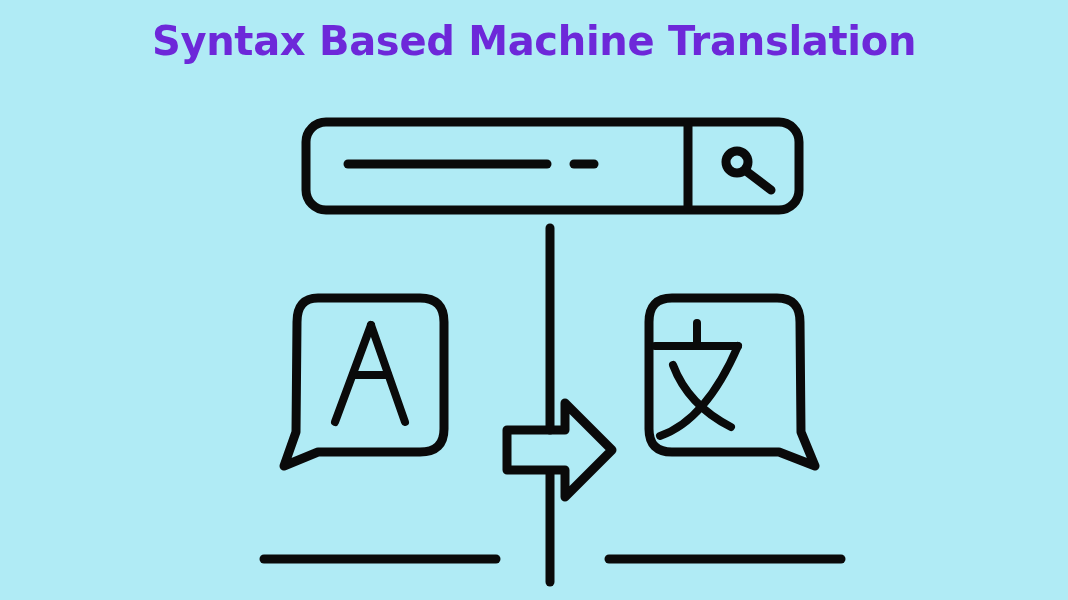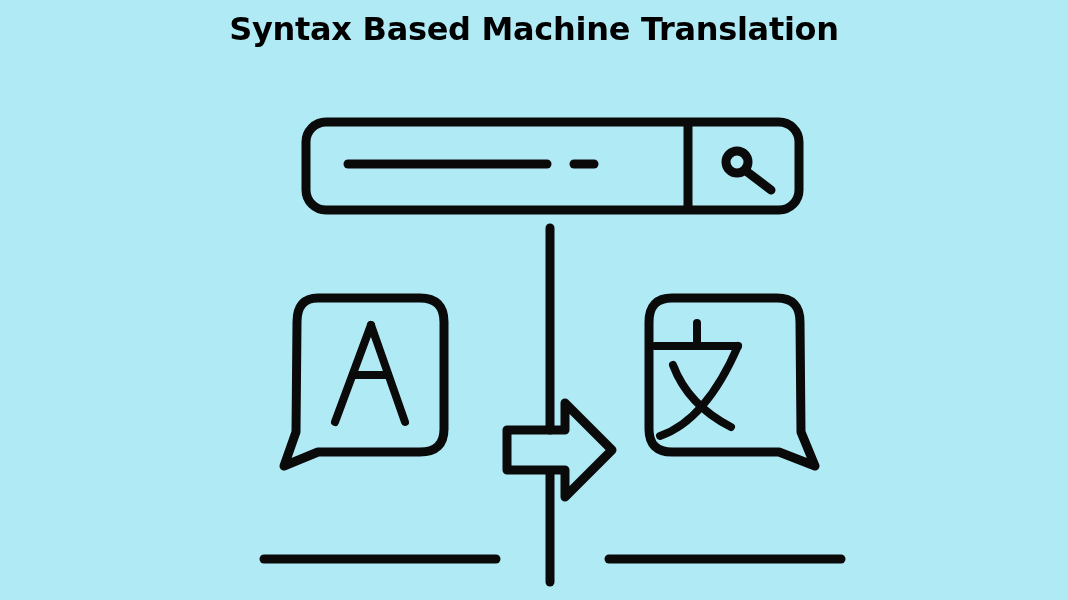--- a/index.html
+++ b/index.html
@@ -1,18 +1,18 @@
 <!DOCTYPE html>
 <html><head>
 <meta charset="utf-8">
 <style>
   html, body { margin: 0; padding: 0; }
   body { width: 1068px; height: 600px; background: #b0ebf5; position: relative; overflow: hidden; }
-  .title { position: absolute; top: 10px; left: 0; width: 1068px; text-align: center;
-    font-family: "DejaVu Sans", sans-serif; font-weight: bold; font-size: 32px; color: #000000; letter-spacing: -0.3px; }
+  .title { position: absolute; top: 18px; left: 0; width: 1068px; text-align: center;
+    font-family: "DejaVu Sans", sans-serif; font-weight: bold; font-size: 40px; color: #6d28d9; letter-spacing: -0.3px; }
   svg { position: absolute; left: 0; top: 0; }
 </style>
 </head>
 <body>
 
 <div class="title">Syntax Based Machine Translation</div>
 
 <svg width="1068" height="600" viewBox="0 0 1068 600" fill="none" stroke="#0a0a0a" stroke-width="9" stroke-linecap="round" stroke-linejoin="round">
 
   <g>

